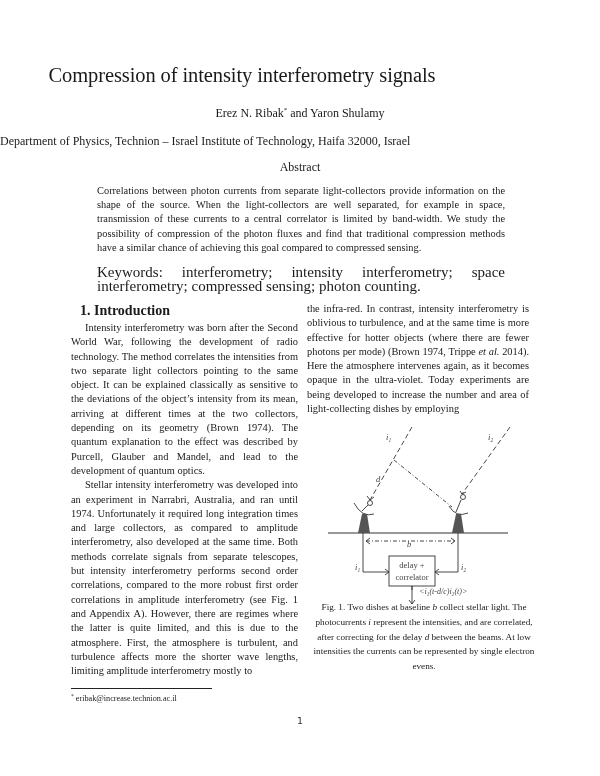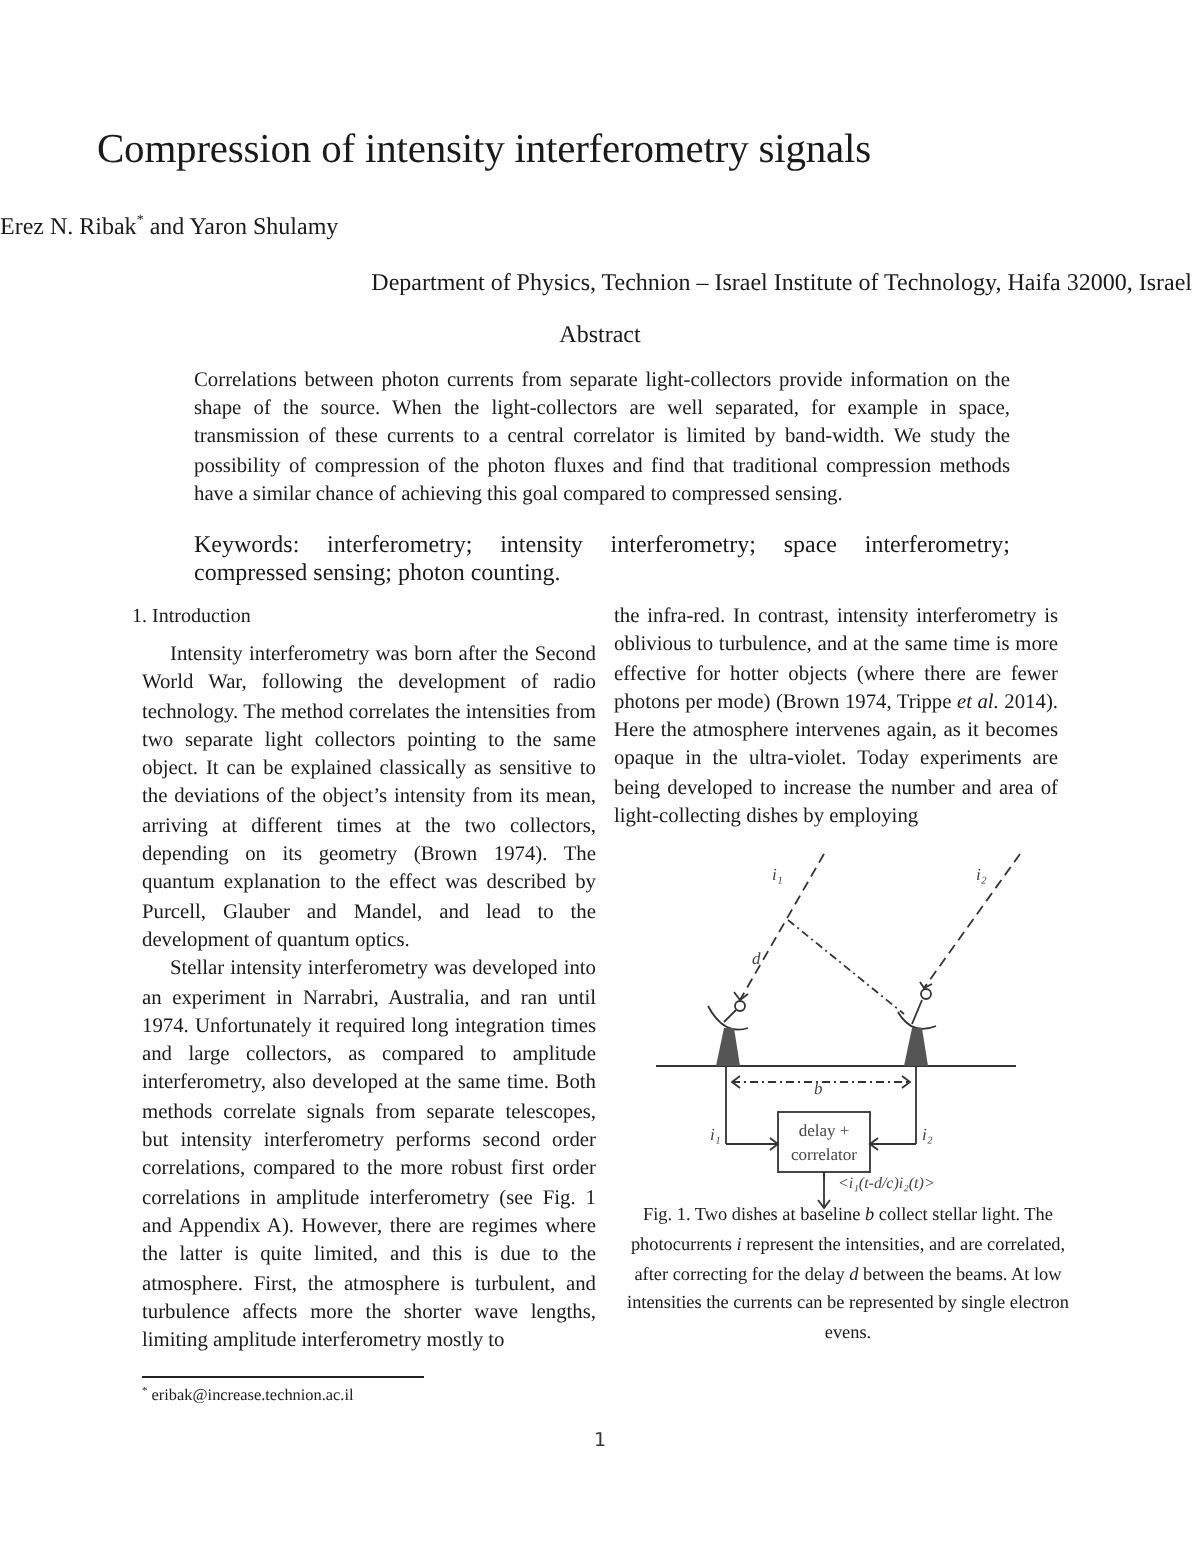--- a/index.html
+++ b/index.html
@@ -5,43 +5,43 @@
   html, body { margin: 0; padding: 0; background: #ffffff; }
   body {
     width: 600px; height: 776px; position: relative; overflow: hidden;
     font-family: "Liberation Serif", serif; color: #1a1a1a;
   }
   .title {
     position: absolute; left: 0; top: 64px; width: 484px; text-align: center;
     font-size: 20.5px; letter-spacing: -0.1px;
   }
   .authors {
-    position: absolute; left: 0; top: 106px; width: 600px; text-align: left;
+    position: absolute; left: 0; top: 106px; width: 600px; text-align: center;
     font-size: 12px;
   }
   .authors sup { font-size: 7px; vertical-align: 5px; }
   .affil {
-    position: absolute; left: 0; top: 134px; width: 596px; text-align: right;
+    position: absolute; left: 0; top: 134px; width: 596px; text-align: left;
     font-size: 12px;
   }
   .abs-head {
     position: absolute; left: 0; top: 160px; width: 600px; text-align: center;
     font-size: 12px;
   }
   .abstract {
     position: absolute; left: 97px; top: 184px; width: 408px;
     font-size: 10.4px; line-height: 14.2px; text-align: justify;
   }
   .keywords {
     position: absolute; left: 97px; top: 265px; width: 408px;
-    font-size: 12px; line-height: 14.2px; text-align: justify;
+    font-size: 15px; line-height: 14.2px; text-align: justify;
   }
   .h1 {
-    position: absolute; left: 66px; top: 303px;
-    font-size: 10px; font-weight: normal;
+    position: absolute; left: 80px; top: 303px;
+    font-size: 14px; font-weight: bold;
   }
   .col {
     position: absolute; font-size: 10.4px; line-height: 14.3px; text-align: justify;
   }
   .col p { margin: 0; text-indent: 14px; }
   .col p.noind { text-indent: 0; }
   .col-left { left: 71px; top: 321px; width: 227px; }
   .col-right { left: 307px; top: 302px; width: 222px; }
   .figure { position: absolute; left: 310px; top: 410px; width: 230px; height: 180px; }
   .caption {

